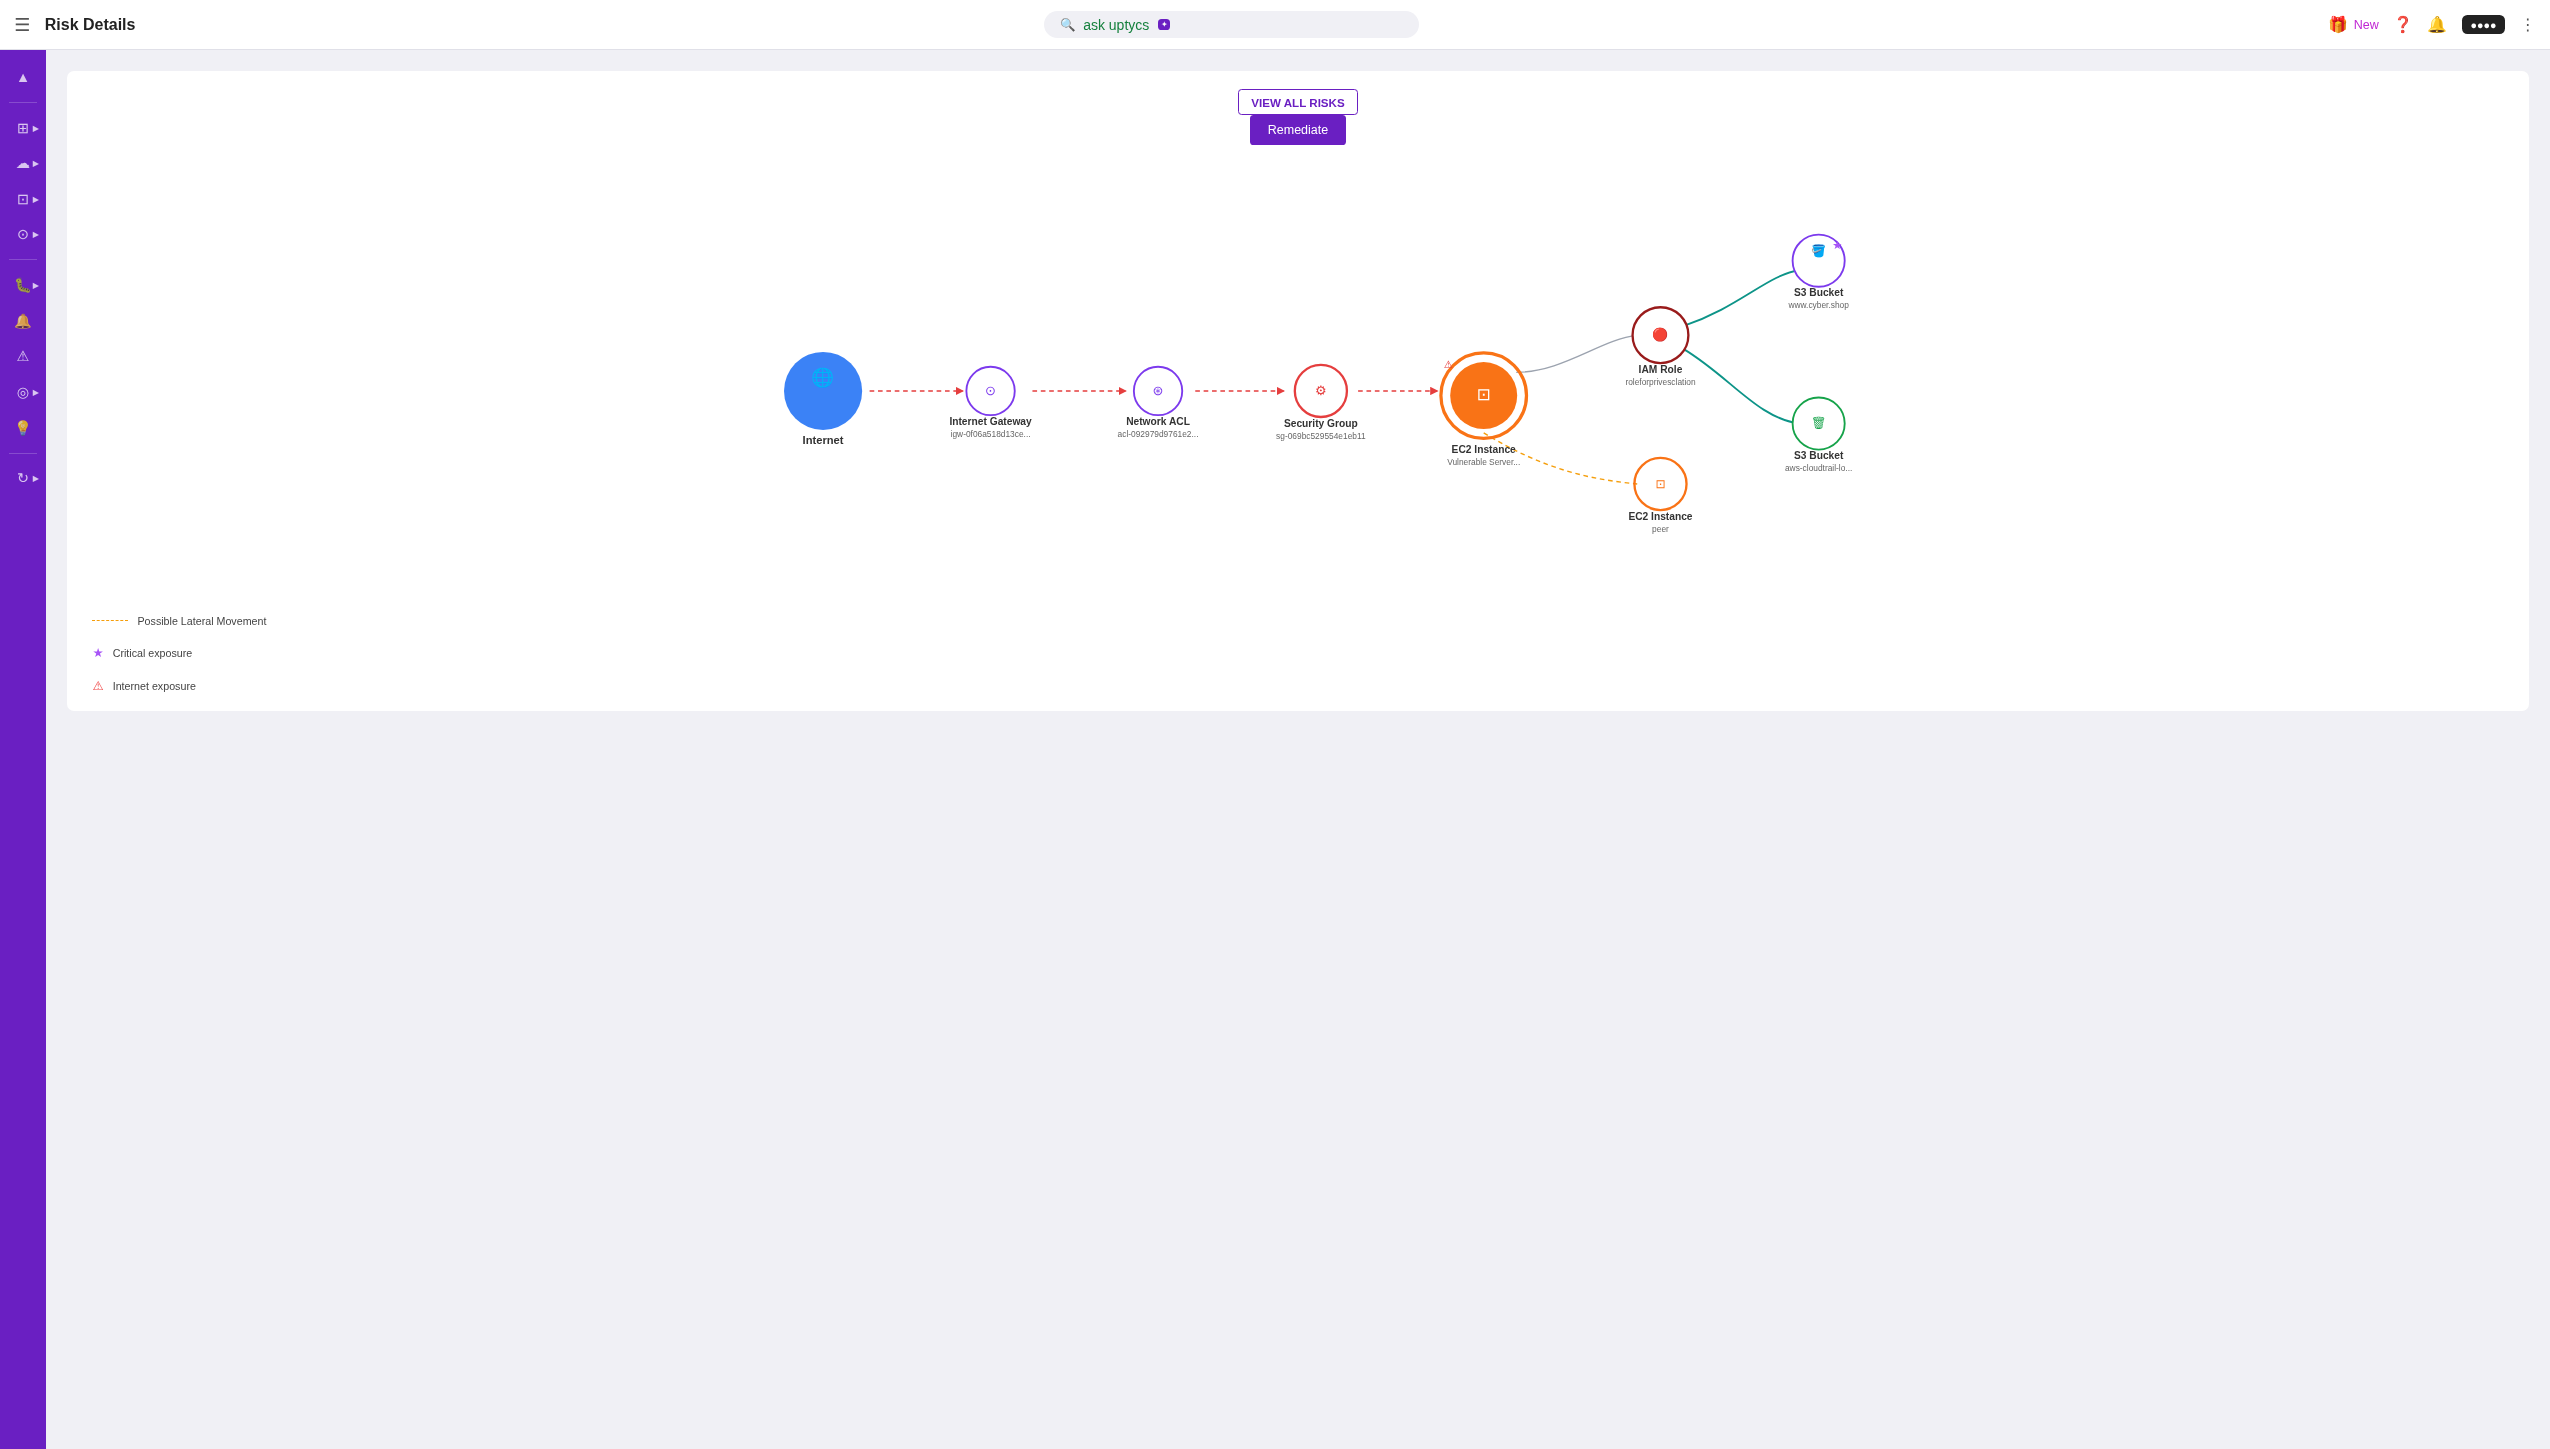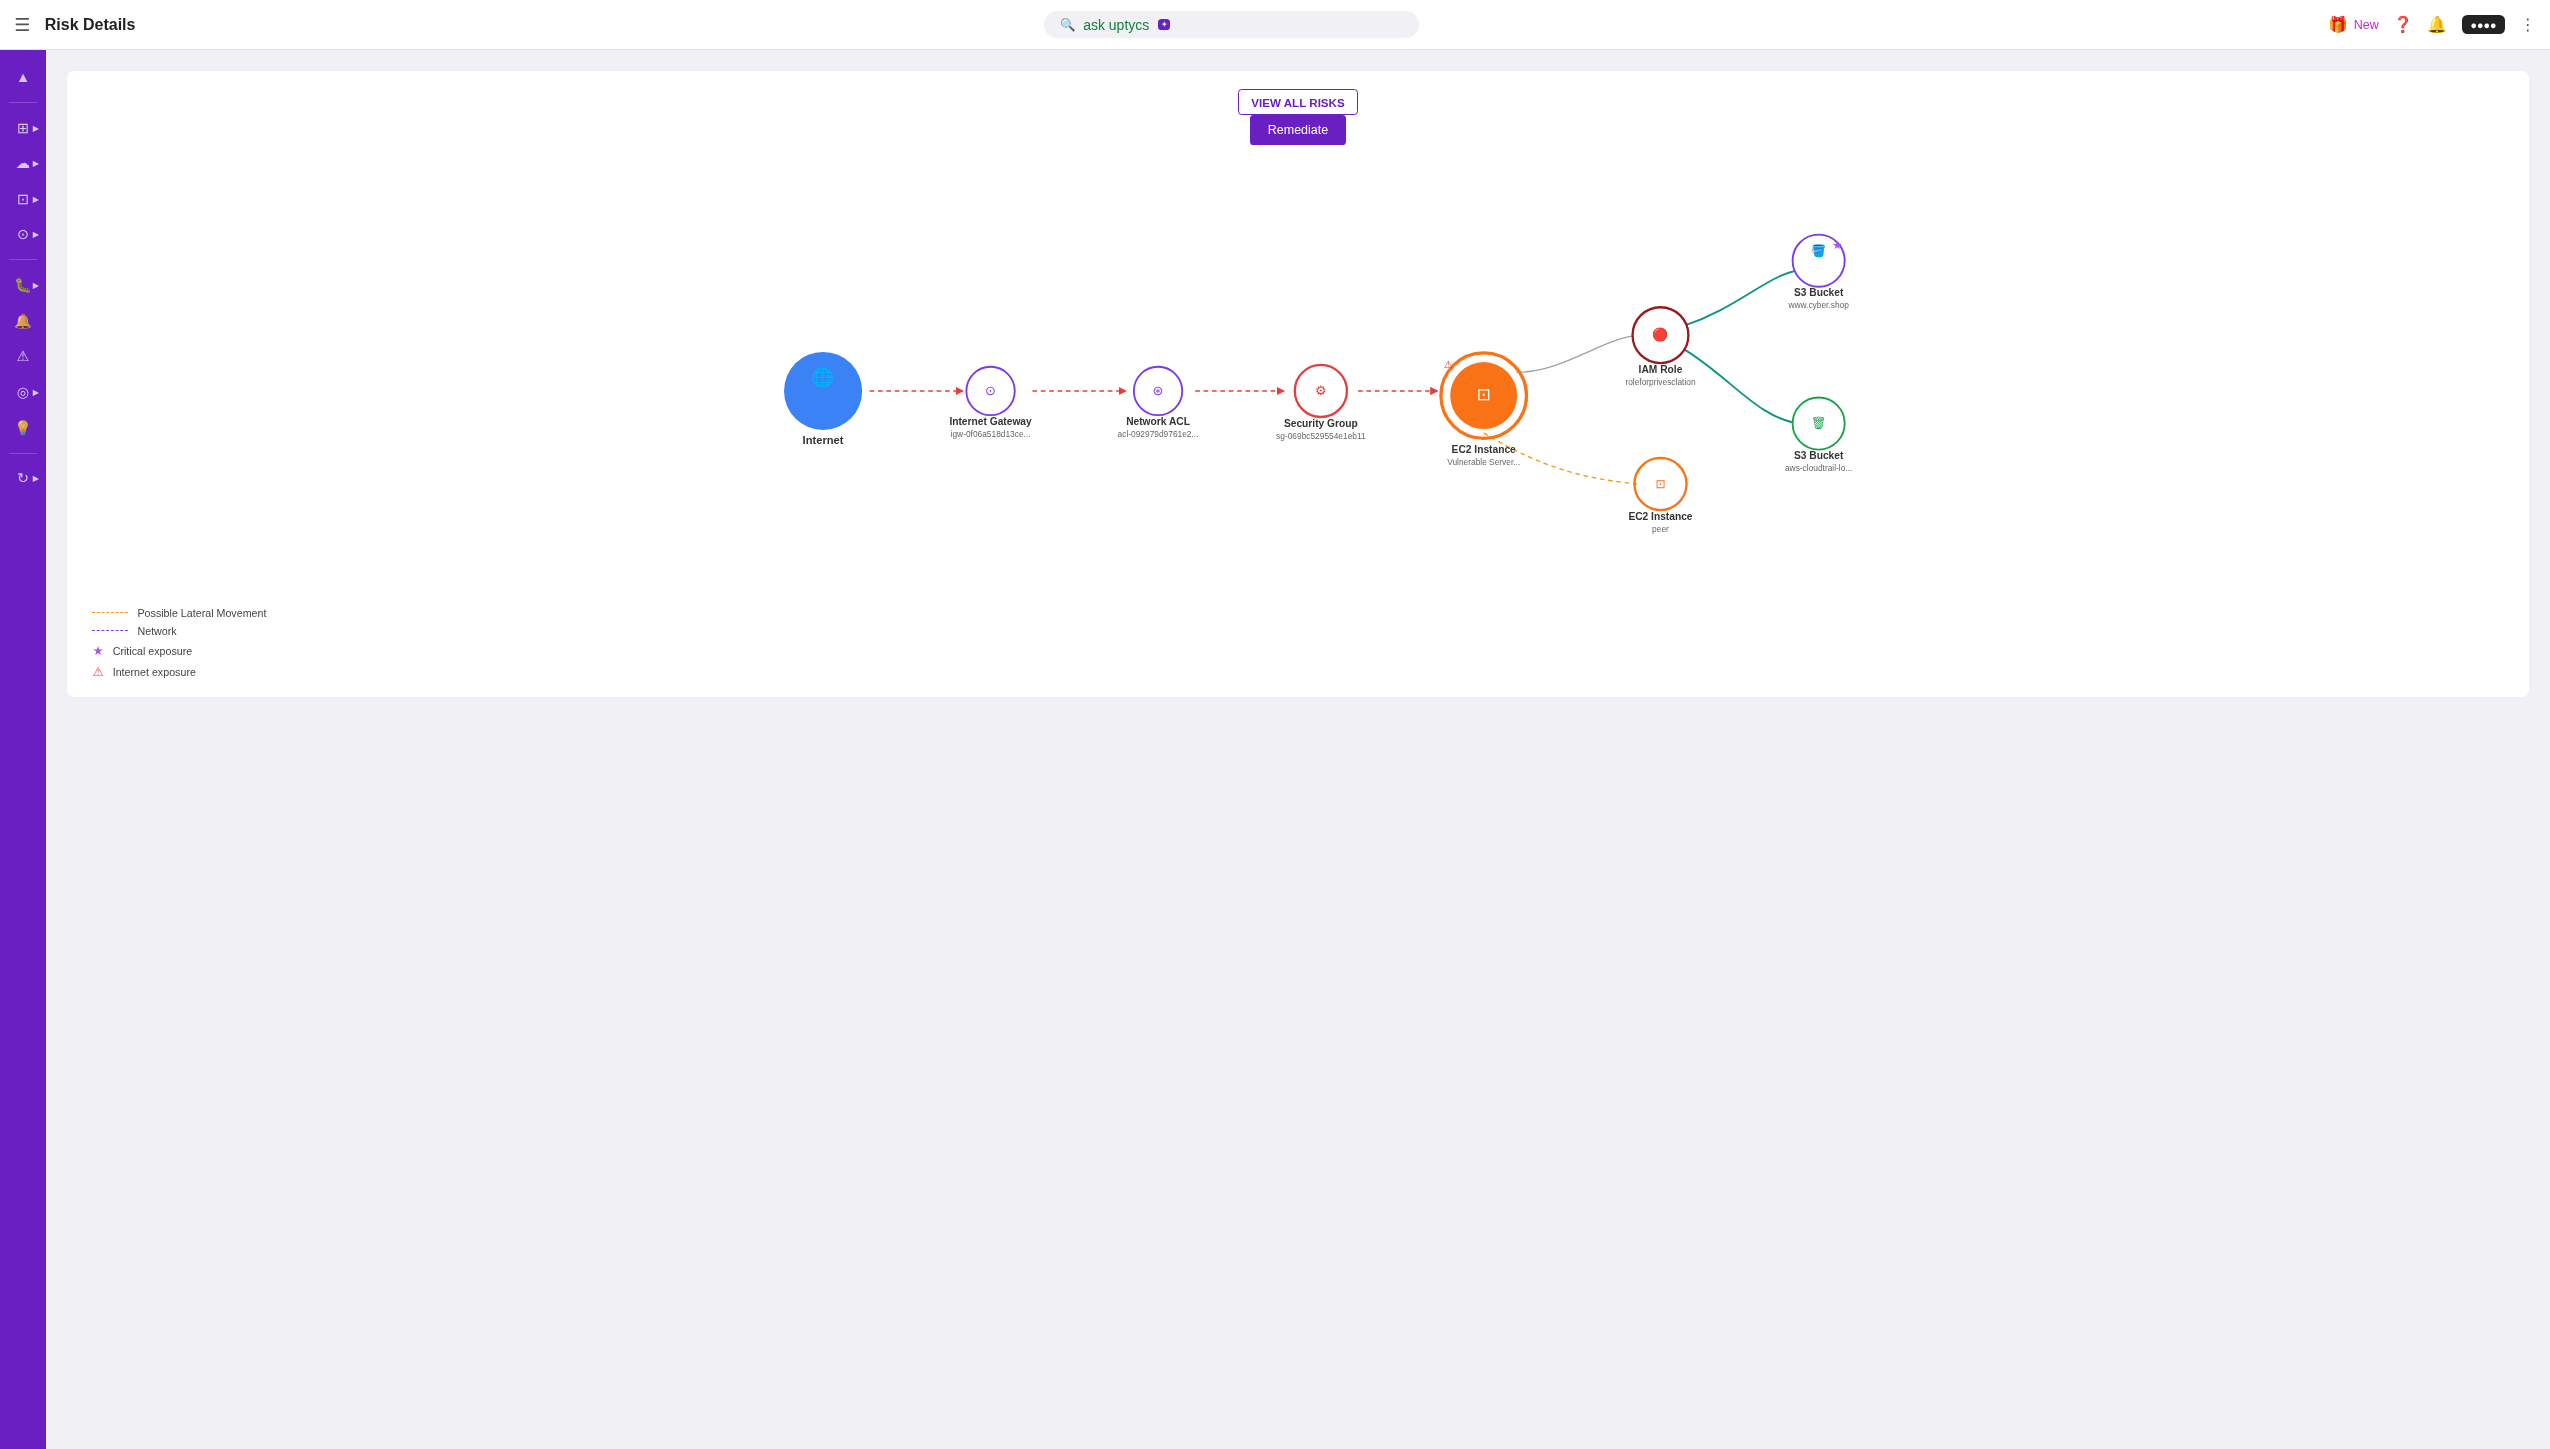--- a/index.html
+++ b/index.html
@@ -69,21 +69,21 @@
     }
     .remediate-btn {
       background: #6a1fc2; color: #fff; border: none;
       padding: 8px 18px; border-radius: 3.6px; font-size: 12.5px; font-weight: 400; cursor: pointer;
     }
 
     
     .graph-container { width: 100%; height: 428px; position: relative; overflow: visible; }
 
     
-    .legend { margin-top: 16px; display: flex; flex-direction: column; gap: 6px; padding-left: 7.1px; }
+    .legend { margin-top: 24px; display: flex; flex-direction: column; gap: 18px; padding-left: 7.1px; }
     .legend-item { display: flex; align-items: center; gap: 9px; font-size: 10.7px; color: #444; }
     .legend-line { width: 36px; height: 1.8px; }
     .legend-line-dotted-orange { border-top: 1.8px dashed #f59e0b; }
     .legend-line-dotted-purple { border-top: 1.8px dashed #7c3aed; }
     .legend-line-teal { border-top: 1.8px solid #0d9488; }
     .legend-star { color: #a855f7; font-size: 12.5px; }
     .legend-triangle { color: #ef4444; font-size: 12.5px; }
   </style>
 </head>
 <body>
@@ -244,24 +244,20 @@
           <text x="837" y="220" text-anchor="middle" fill="#e53e3e" font-size="11">⚠</text>
         </svg>
       </div>
 
       <div class="legend">
         <div class="legend-item">
           <div class="legend-line legend-line-dotted-orange"></div>
           <span>Possible Lateral Movement</span>
         </div>
         <div class="legend-item">
-          <div class="legend-line legend-line-dotted-purple"></div>
-          <span>Network</span>
-        </div>
-        <div class="legend-item">
           <span class="legend-star">★</span>
           <span>Critical exposure</span>
         </div>
         <div class="legend-item">
           <span class="legend-triangle">⚠</span>
           <span>Internet exposure</span>
         </div>
       </div>
     </div>
   </div>

